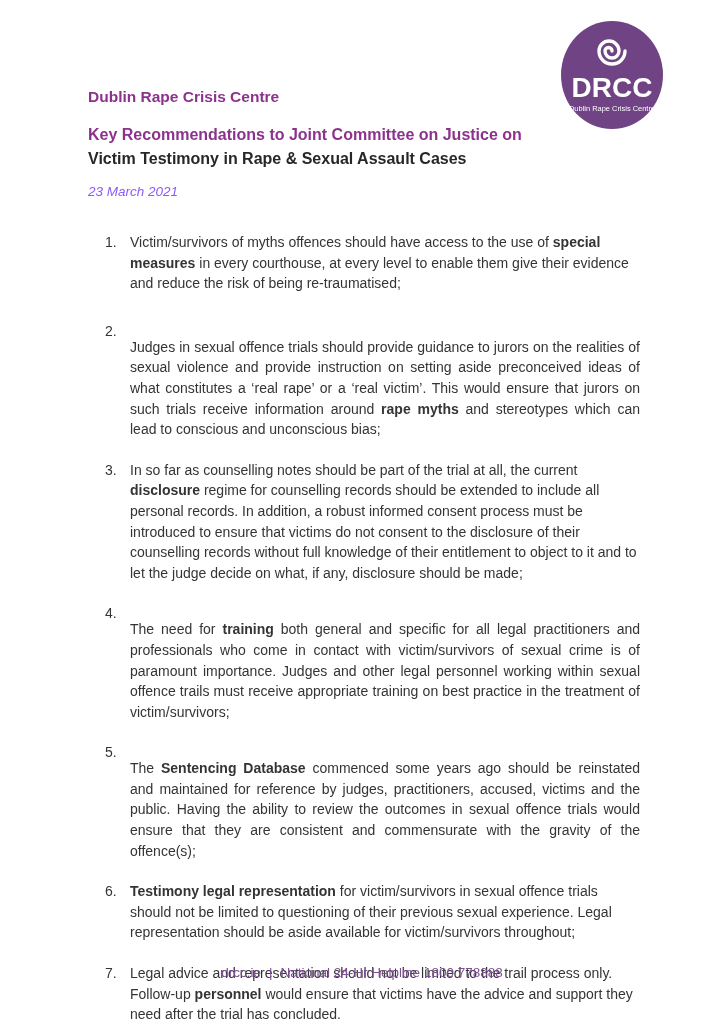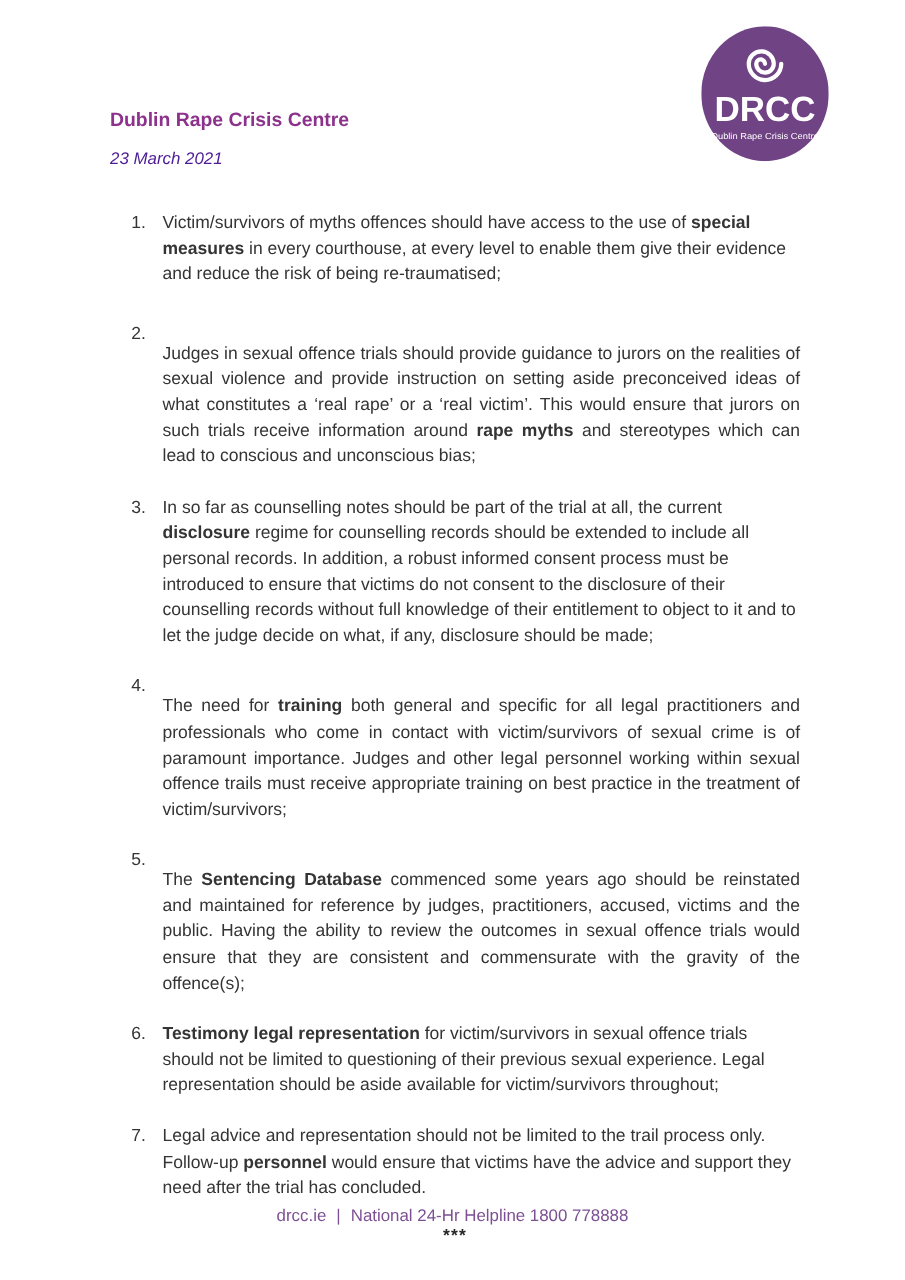--- a/index.html
+++ b/index.html
@@ -32,21 +32,21 @@
     font-size: 16px;
     font-weight: bold;
     line-height: 24px;
   }
   .doc-title .l1 { color: #8C328C; }
   .doc-title .l2 { color: #272727; }
   .doc-date {
     margin-top: 13px;
     font-style: italic;
     font-size: 13.5px;
-    color: #4c1d95;
+    color: #8b5cf6;
   }
   .rec-list { margin-top: 33px; padding-left: 17px; }
   .rec-item {
     display: flex;
     margin-bottom: 20px;
     font-size: 14px;
     line-height: 20.6px;
     color: #343434;
   }
   .rec-item.gap-after { margin-bottom: 27px; }
@@ -83,20 +83,24 @@
       <ellipse cx="51" cy="54" rx="51" ry="54" fill="#6F4384"></ellipse>
       <path d="M 64 30 A 13 13 0 1 1 38 30 A 10 10 0 1 1 58 30 A 7 7 0 1 1 44 30 A 3.5 3.5 0 1 1 51 30" stroke="#ffffff" stroke-width="3.4" fill="none" stroke-linecap="round"></path>
       <text x="51" y="76" text-anchor="middle" font-size="28" font-weight="bold" fill="#ffffff" font-family="Liberation Sans, sans-serif">DRCC</text>
       <text x="51" y="90" text-anchor="middle" font-size="7" fill="#ffffff" font-family="Liberation Sans, sans-serif" textLength="86" lengthAdjust="spacingAndGlyphs">Dublin Rape Crisis Centre</text>
     </svg>
   </div>
 
   <div class="content">
     <div class="org-name">Dublin Rape Crisis Centre</div>
 
+    <div class="doc-title">
+      <div class="l1">Key Recommendations to Joint Committee on Justice on</div>
+      <div class="l2">Victim Testimony in Rape &amp; Sexual Assault Cases</div>
+    </div>
 
     <div class="doc-date">23 March 2021</div>
 
     <div class="rec-list">
         <div class="rec-item gap-after">
           <span class="rec-num">1.</span>
           <div class="rec-text"><span>Victim/survivors of myths offences should have access to the use of </span><span class="b">special measures</span><span> in every courthouse, at every level to enable them give their evidence and reduce the risk of being re-traumatised;</span></div>
         </div>
         <div class="rec-item">
           <span class="rec-num">2.</span>

